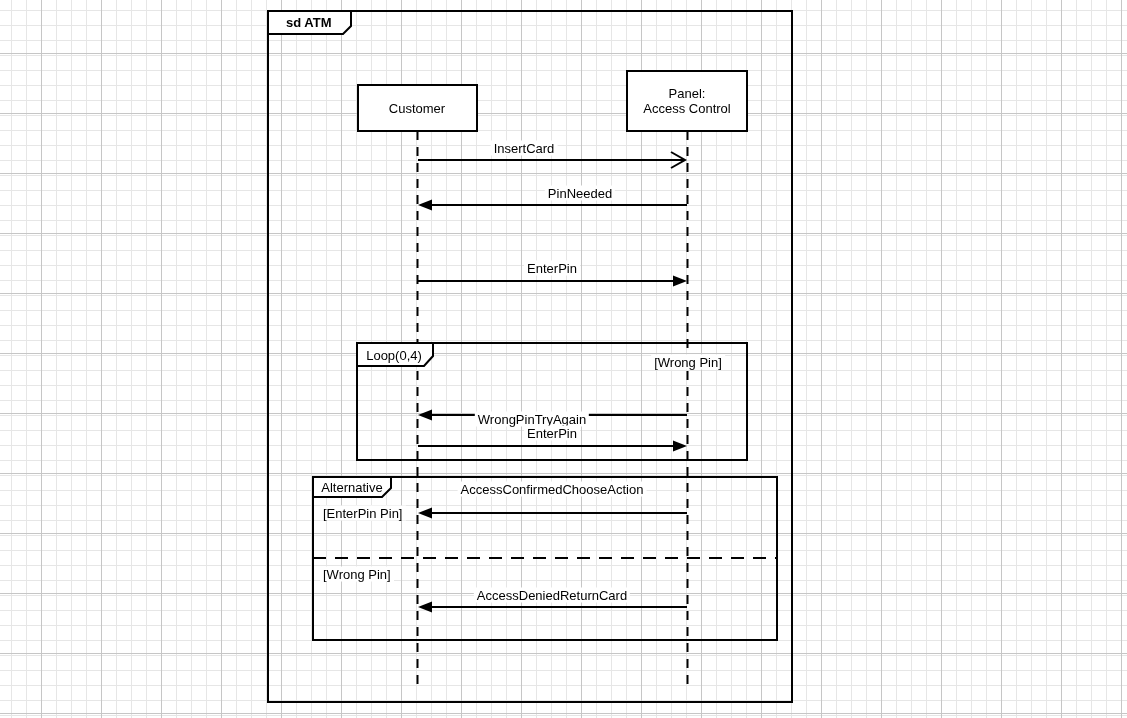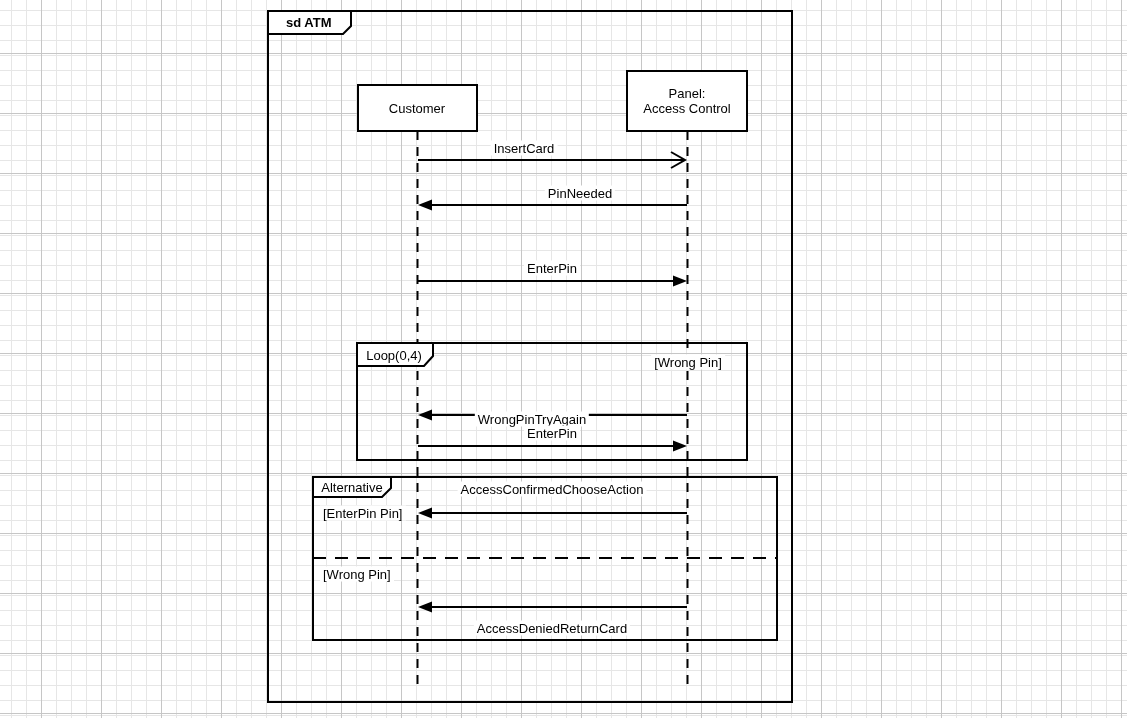--- a/index.html
+++ b/index.html
@@ -105,15 +105,15 @@
   <div class="label" style="left:552px; top:433px;">EnterPin</div>
 
   <div class="label no-bg" style="left:352px; top:487px;">Alternative</div>
 
   <div class="label left-align" style="left:320px; top:513px;">[EnterPin Pin]</div>
 
   <div class="label" style="left:552px; top:489px;">AccessConfirmedChooseAction</div>
 
   <div class="label left-align" style="left:320px; top:574px;">[Wrong Pin]</div>
 
-  <div class="label" style="left:552px; top:595px;margin-top:33px;">AccessDeniedReturnCard</div>
+  <div class="label" style="left:552px; top:595px;">AccessDeniedReturnCard</div>
 
 </div>
 
 </body></html>

